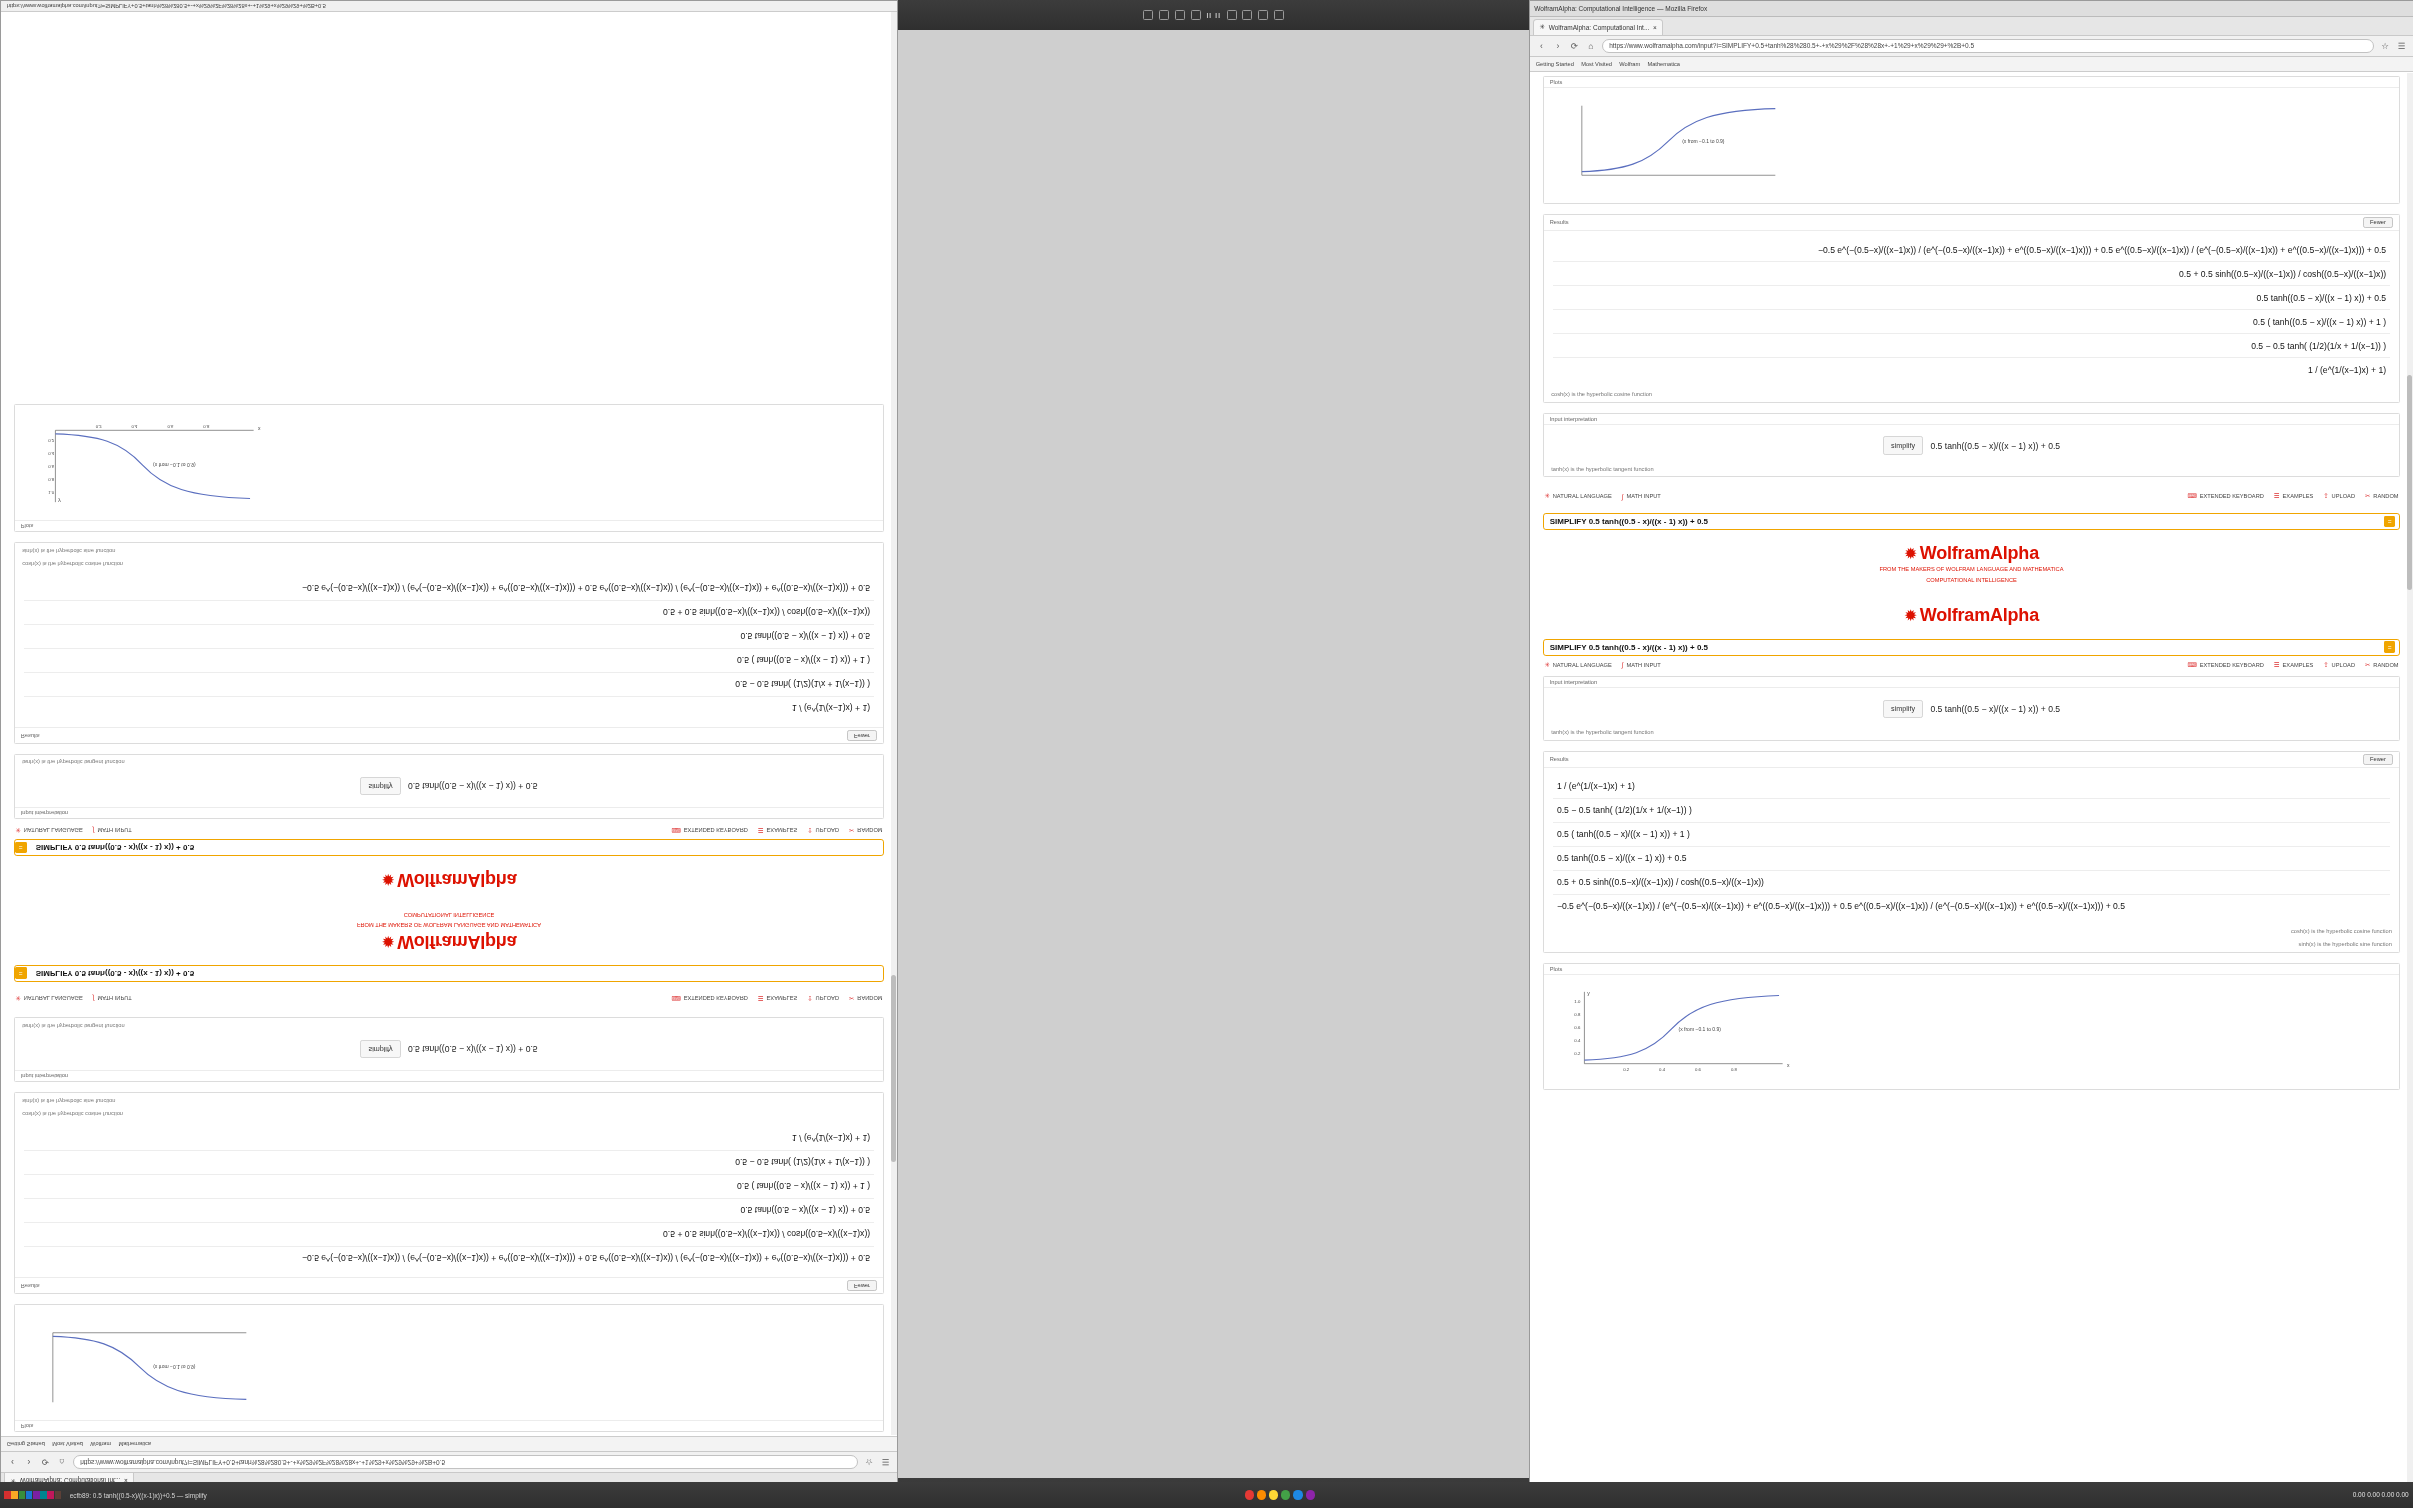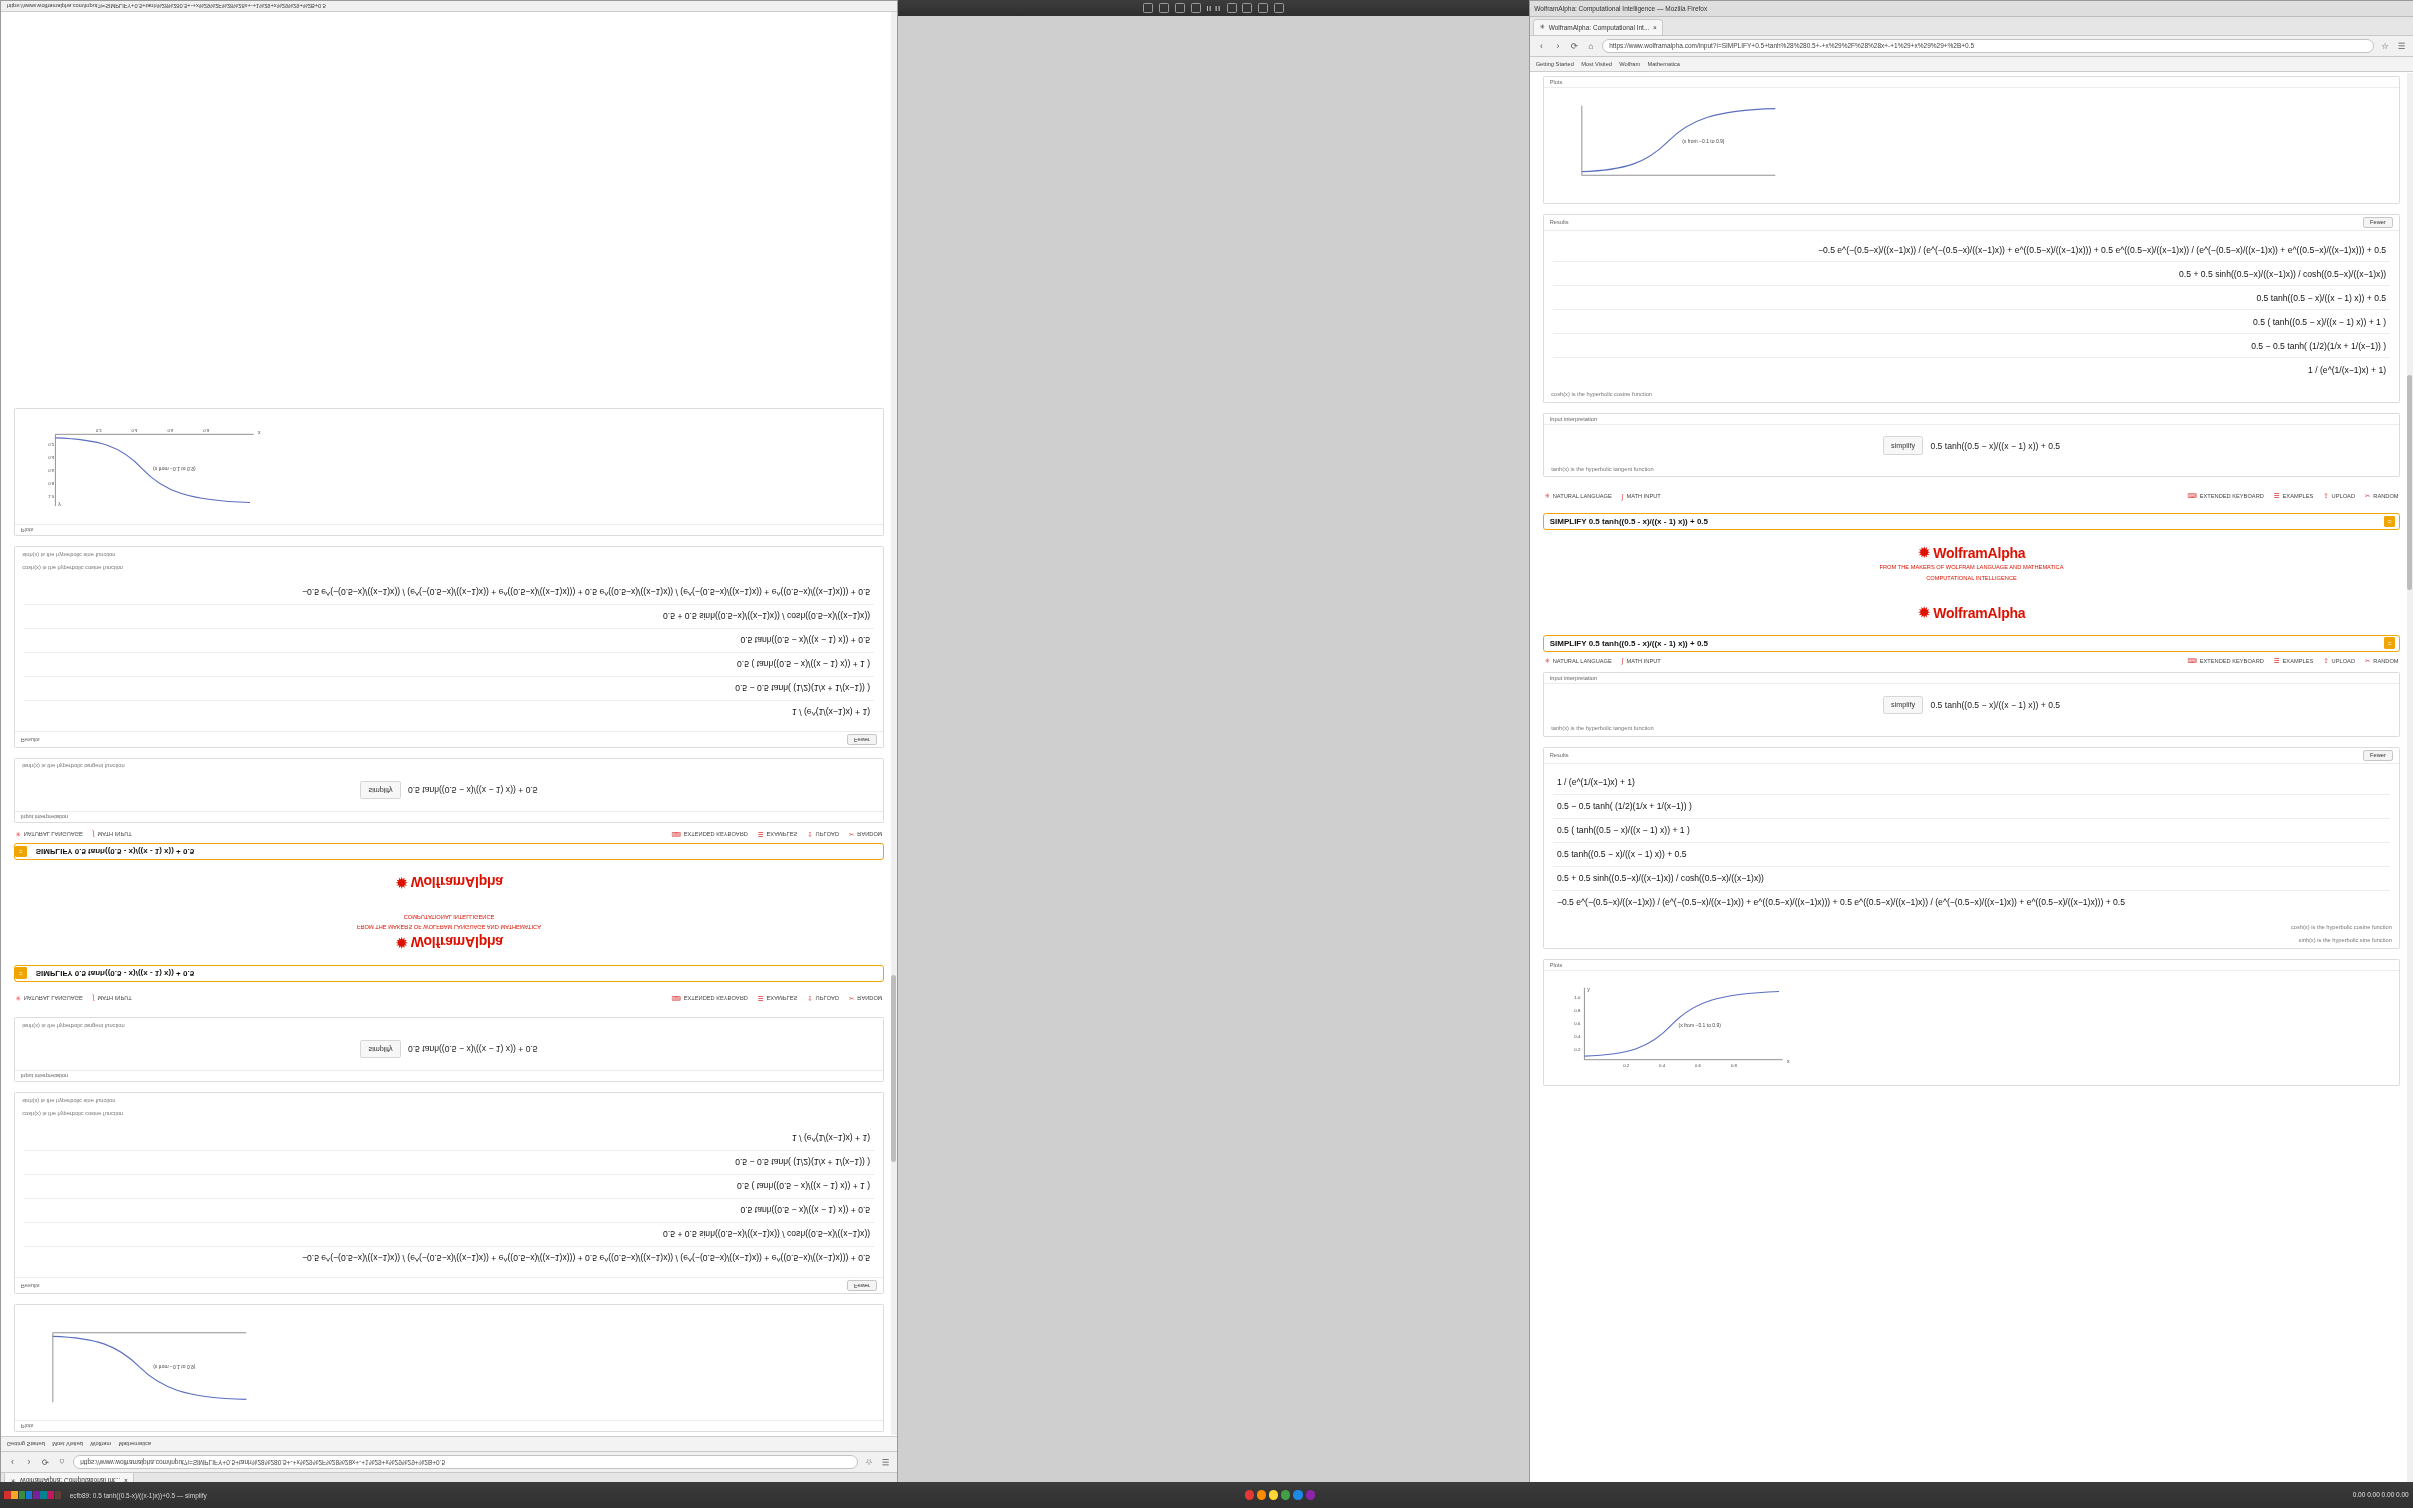--- a/index.html
+++ b/index.html
@@ -71,21 +71,21 @@
   .statusbar {
     position:absolute; bottom:0; left:0; right:0; height:11.5px;
     background:#f0f0f0; border-top:0.7px solid #ccc;
     display:flex; align-items:center; padding:0 5.7px; font-size:5.7px; color:#3b3b3b;
     white-space:nowrap; overflow:hidden;
   }
 
   
   .page { position:absolute; left:0; right:0; top:72px; bottom:11.5px; background:#fff; overflow:hidden; }
   .wolf-logo { text-align:center; padding:13px 0 7.2px; }
-  .wolf-logo .brand { font-size:14px; font-weight:bold; color:#dd1100; letter-spacing:-0.2px; }
+  .wolf-logo .brand { font-size:18px; font-weight:bold; color:#dd1100; letter-spacing:-0.2px; }
   .wolf-logo .star { color:#dd1100; font-size:16px; }
   .wolf-logo .tagline { font-size:5.7px; color:#dd1100; margin-top:2.2px; line-height:1.4; }
 
   .querybar {
     margin:5.7px 13px 0; height:17px; border:1.4px solid #f0a500; border-radius:2.9px;
     display:flex; align-items:center; background:#fff;
   }
   .querybar .qtext { flex:1; padding:0 5.7px; font-size:8px; color:#111;font-weight:bold; }
   .querybar .qbtn {
     width:11.5px; height:11.5px; margin-right:3.6px; background:#f0a500; border-radius:1.4px;
@@ -128,21 +128,21 @@
   
   .plot { position:relative; height:93px; margin:4.3px 7.2px 2.9px; }
   .plot svg { display:block; }
 
   
   .mid-panel {
     position:absolute; left:898px; top:0; width:631px; height:1508px;
     background:#cfcfcf;
   }
   .mid-bar {
-    position:absolute; left:0; width:631px; height:16px;
+    position:absolute; left:0; width:631px; height:30px;
     background:linear-gradient(#3c3c3c,#2f2f2f);
     display:flex; align-items:center; justify-content:center; gap:5.7px;
     color:#ddd; font-size:7.2px;
   }
   .mid-bar.top { top:0; }
   .mid-bar.bottom { bottom:0; }
   .mini-icon { width:10px; height:10px; border:0.7px solid #9a9a9a; border-radius:1.4px; display:block; }
   .pause { letter-spacing:0.7px; font-size:8px; color:#e6e6e6; }
 
   .flip { transform:scaleY(-1); }

